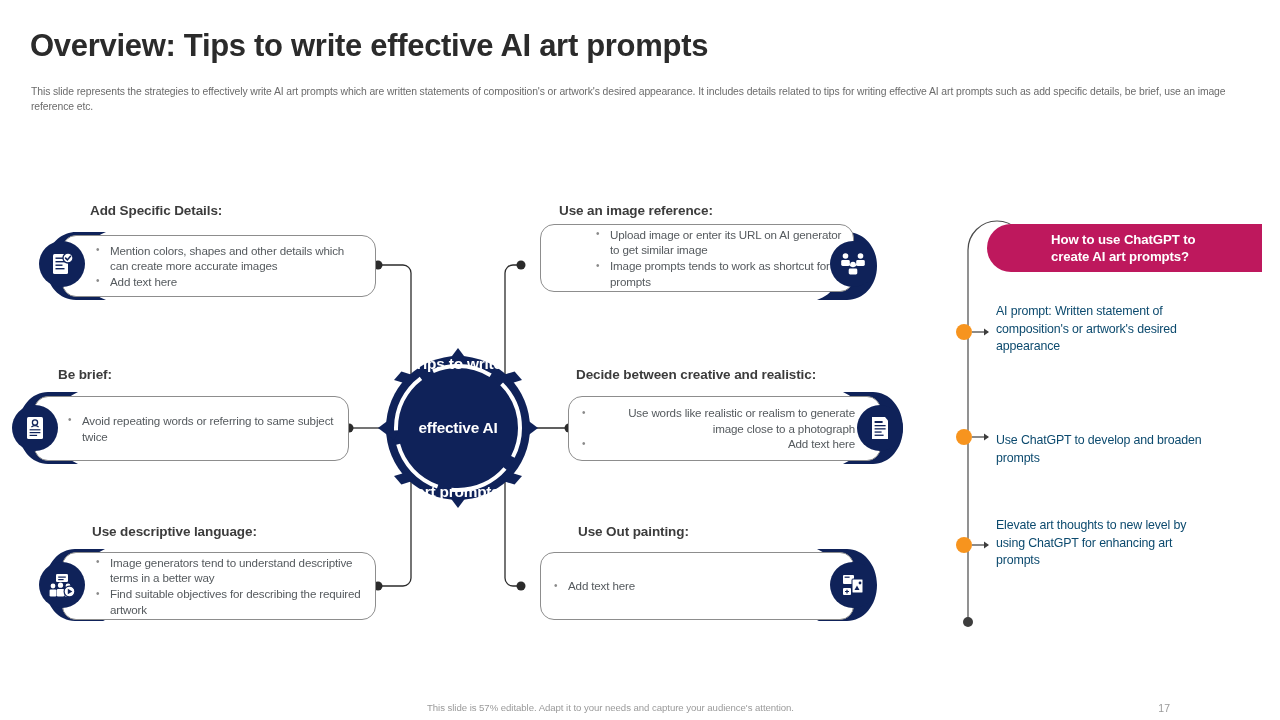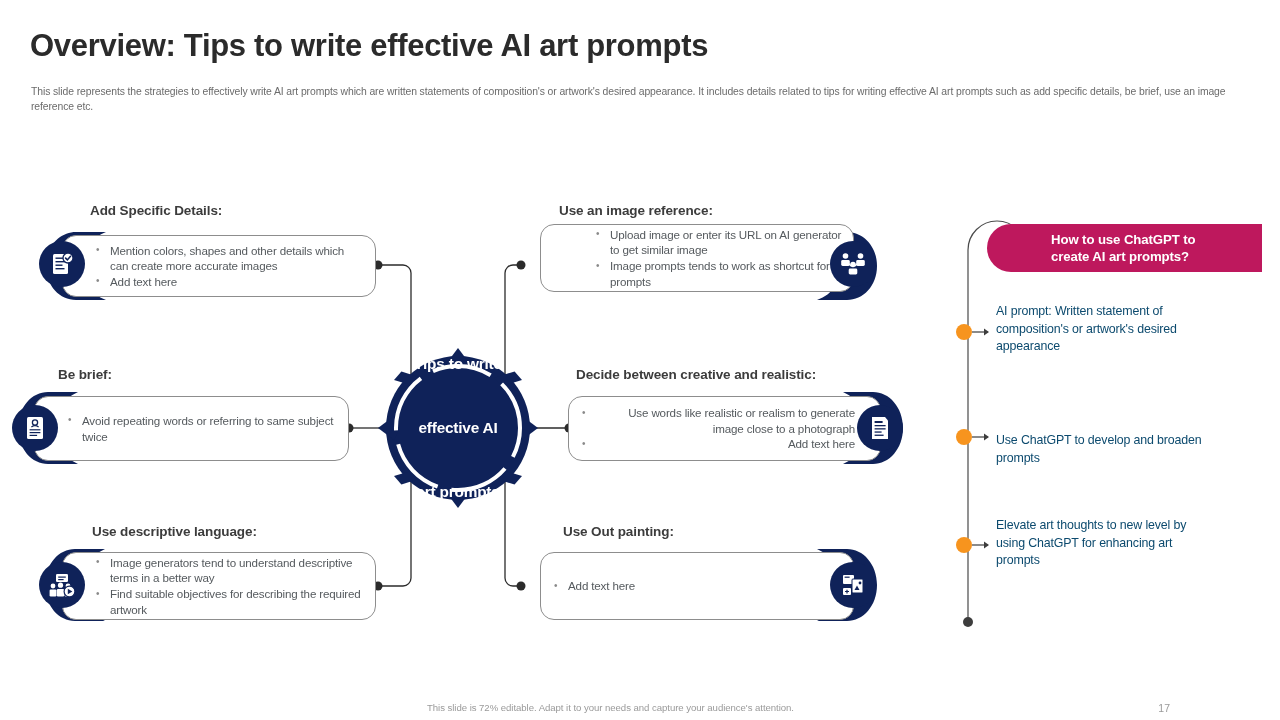--- a/index.html
+++ b/index.html
@@ -256,21 +256,21 @@
           <circle cx="20" cy="14" r="2.4"></circle>
             <rect x="16.6" y="17.5" width="6.8" height="7" rx="1.2"></rect>
         </g>
         <circle cx="21.5" cy="19.5" r="5.4" fill="#ffffff" stroke="#0f2259" stroke-width="1.2"></circle>
         <path d="M19.8 16.8 L24.4 19.5 L19.8 22.2 Z" fill="#0f2259"></path>
       </svg>
     </div>
   </div>
 
   <div class="card">
-    <div class="card-head" style="left:563px; top:524px;text-align:right;">Use Out painting:</div>
+    <div class="card-head" style="left:578px; top:524px;text-align:right;">Use Out painting:</div>
     <svg class="blob" style="left:817px; top:549px;" width="60" height="72" viewBox="0 0 60 72">
       <path d="M0 0 H30 C46 0 60 15 60 36 C60 57 46 72 30 72 H0 C16 65 24 52 24 36 C24 20 16 7 0 0 Z" fill="#0f2259"></path>
     </svg>
     <div class="card-body" style="left:540px; top:552px; width:314px; height:68px;">
       <ul class="bullets" style="margin-left:10px; width:276px;">
         <li>Add text here</li>
       </ul>
     </div>
     <div class="icon-badge" style="left:830px; top:562px; width:46px; height:46px;">
       <svg width="26" height="26" viewBox="0 0 26 26">
@@ -317,16 +317,16 @@
 
   <div class="rp-dot" style="left:956px; top:324px;"></div>
   <div class="rp-item" style="left:996px; top:303px; width:215px;">AI prompt: Written statement of composition's or artwork's desired appearance</div>
 
   <div class="rp-dot" style="left:956px; top:429px;"></div>
   <div class="rp-item" style="left:996px; top:420px; width:215px;margin-top:12px;">Use ChatGPT to develop and broaden prompts</div>
 
   <div class="rp-dot" style="left:956px; top:537px;"></div>
   <div class="rp-item" style="left:996px; top:517px; width:215px;">Elevate art thoughts to new level by using ChatGPT for enhancing art prompts</div>
 
-  <div id="footer-note">This slide is 72% editable.  Adapt it to your needs and capture your audience's attention.</div>
+  <div id="footer-note">This slide is 57% editable.  Adapt it to your needs and capture your audience's attention.</div>
   <div id="page-num">17</div>
 
 </div>
 
 </body></html>

